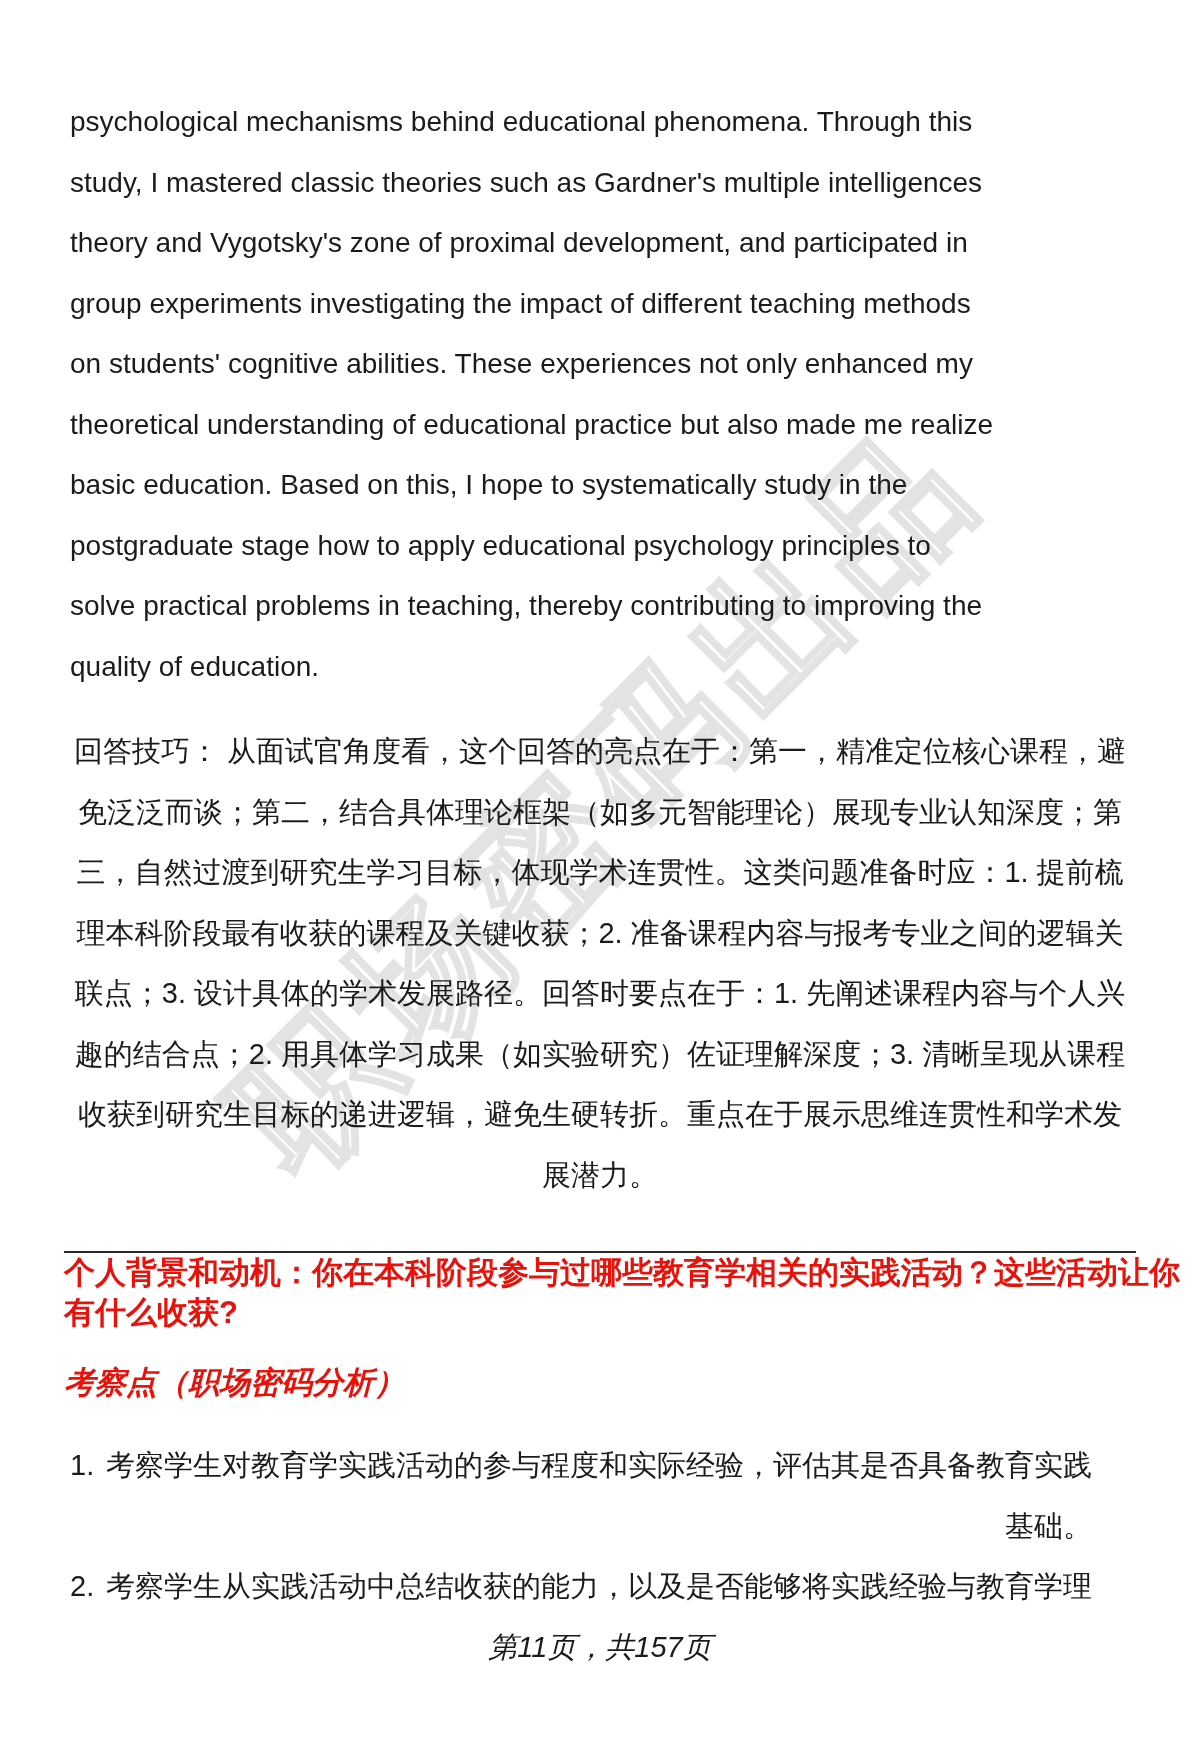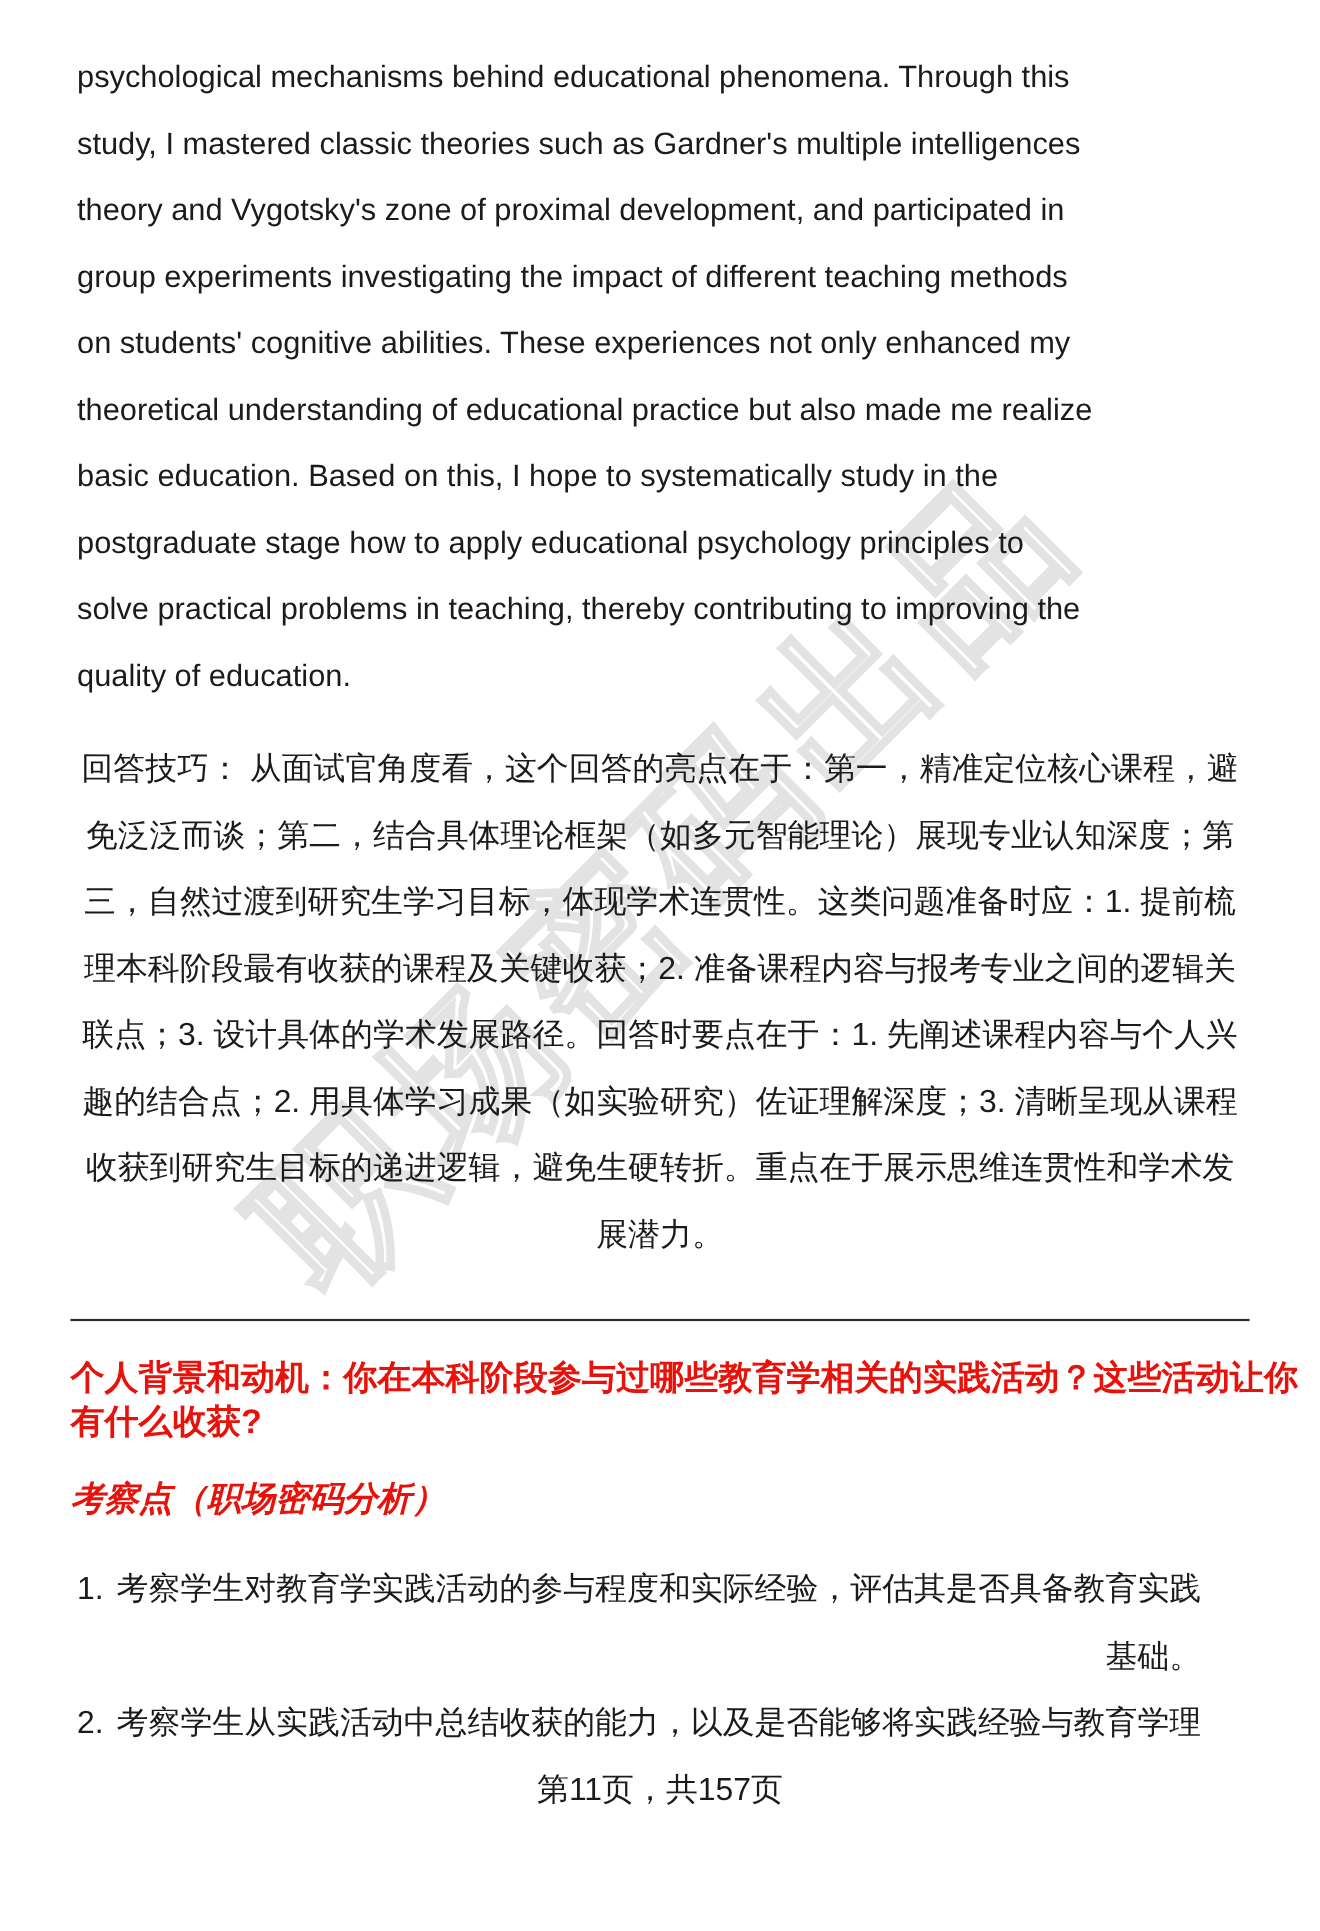--- a/index.html
+++ b/index.html
@@ -25,38 +25,37 @@
     letter-spacing: 12px;
     white-space: nowrap;
     color: transparent;
     -webkit-text-stroke: 3px #e3e3e3;
     z-index: 0;
     user-select: none;
   }
   .content {
     position: relative;
     z-index: 1;
-    padding: 40px 64px 0 64px;
+    padding: 92px 64px 0 64px;
   }
   .para .line {
     font-size: 28px;
     line-height: 60.5px;
     white-space: nowrap;
   }
   .para-en { padding-left: 6px; }
   .para-cn { margin-top: 24px; }
   .para-cn .line { font-size: 29px; text-align: center; }
   .divider {
     margin: 46px 0 0 0;
     border: none;
     border-top: 2px solid #2a2a2a;
     height: 0;
   }
   .question-heading {
-    margin-top: 32px;
     color: #e8120b;
     font-weight: bold;
   }
   .question-heading .hline {
     font-size: 31px;
     line-height: 40px;
     white-space: nowrap;
   }
   .analysis-heading {
     margin-top: 30px;
@@ -79,20 +78,21 @@
   .kp-lines .line {
     font-size: 29px;
     line-height: 60.5px;
     white-space: nowrap;
   }
   .page-footer {
     margin-top: 0;
     text-align: center;
     font-size: 29px;
     line-height: 60.5px;
+    font-style: italic;
   }
 </style>
 </head>
 <body>
 
 <div class="page">
 
   <div class="watermark">职场密码出品</div>
 
   <div class="content">

